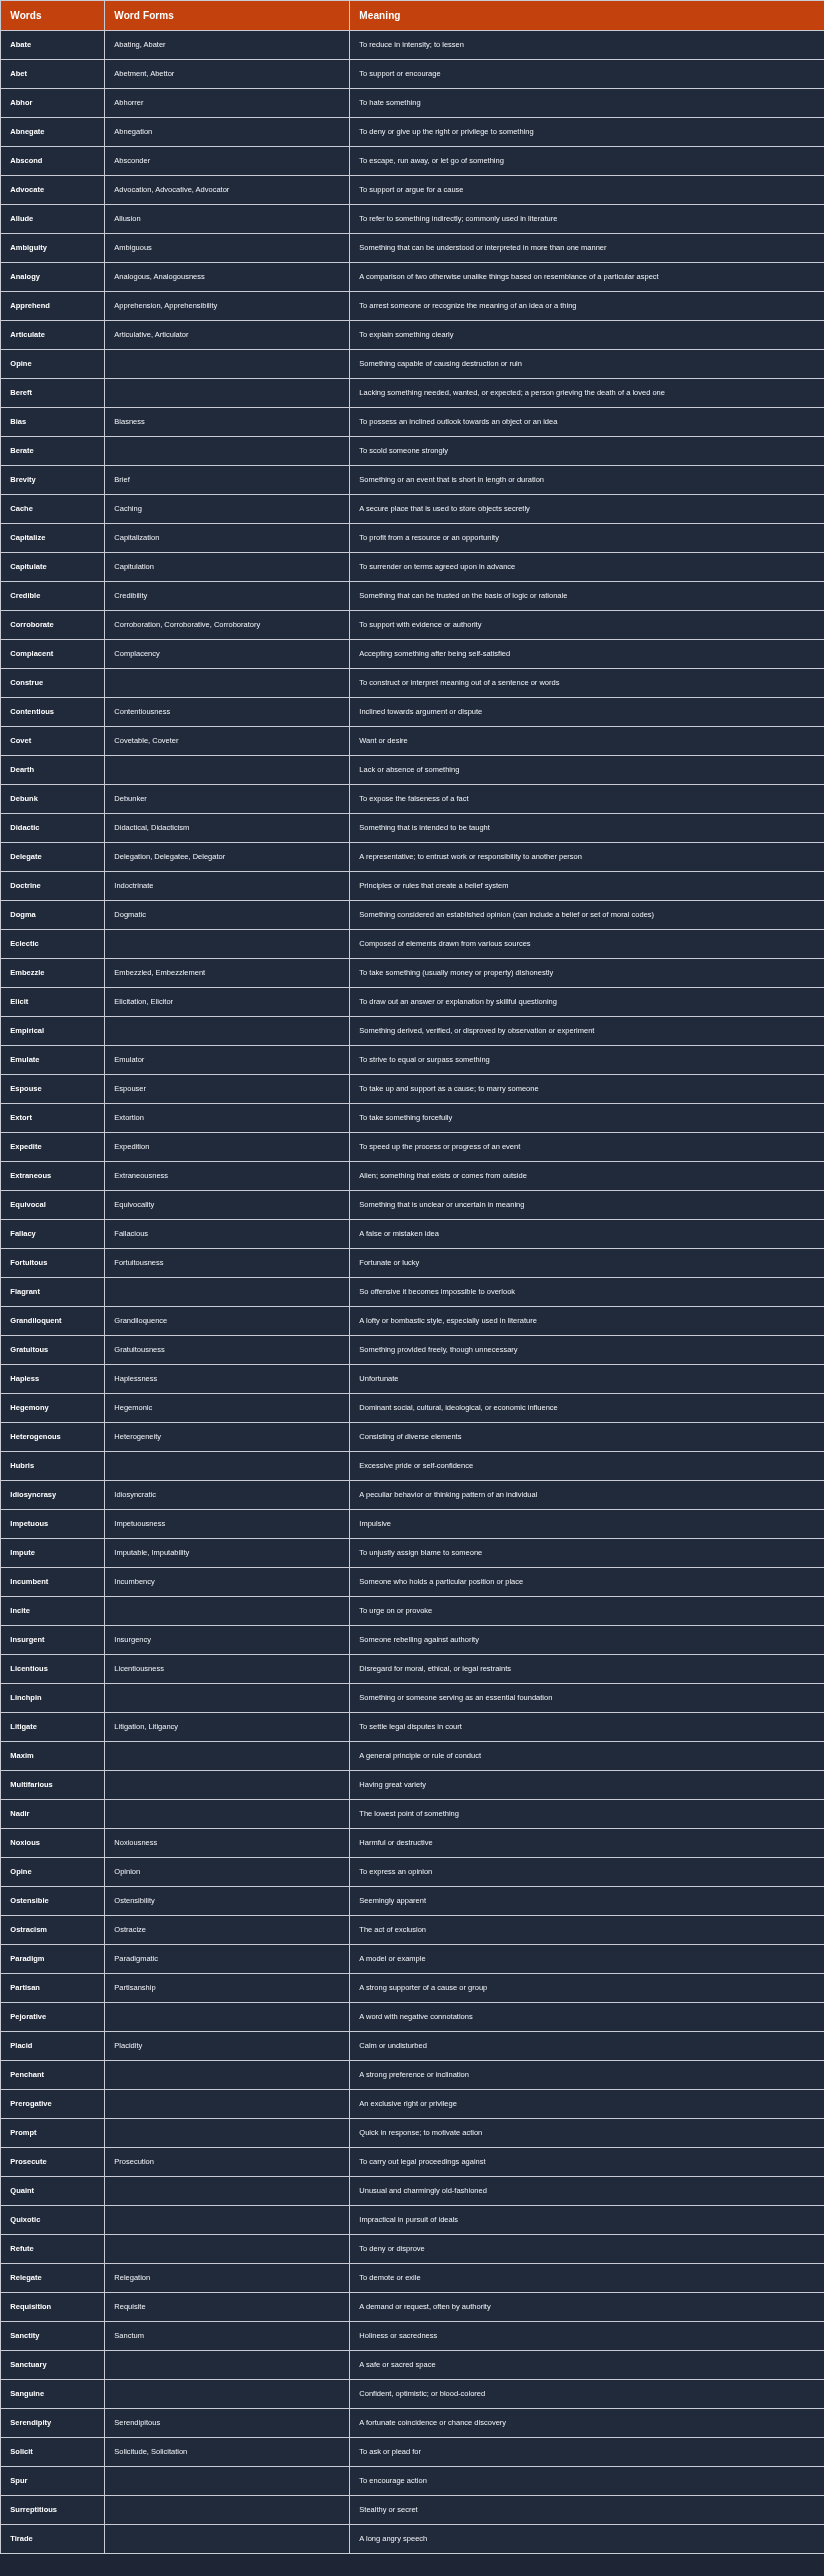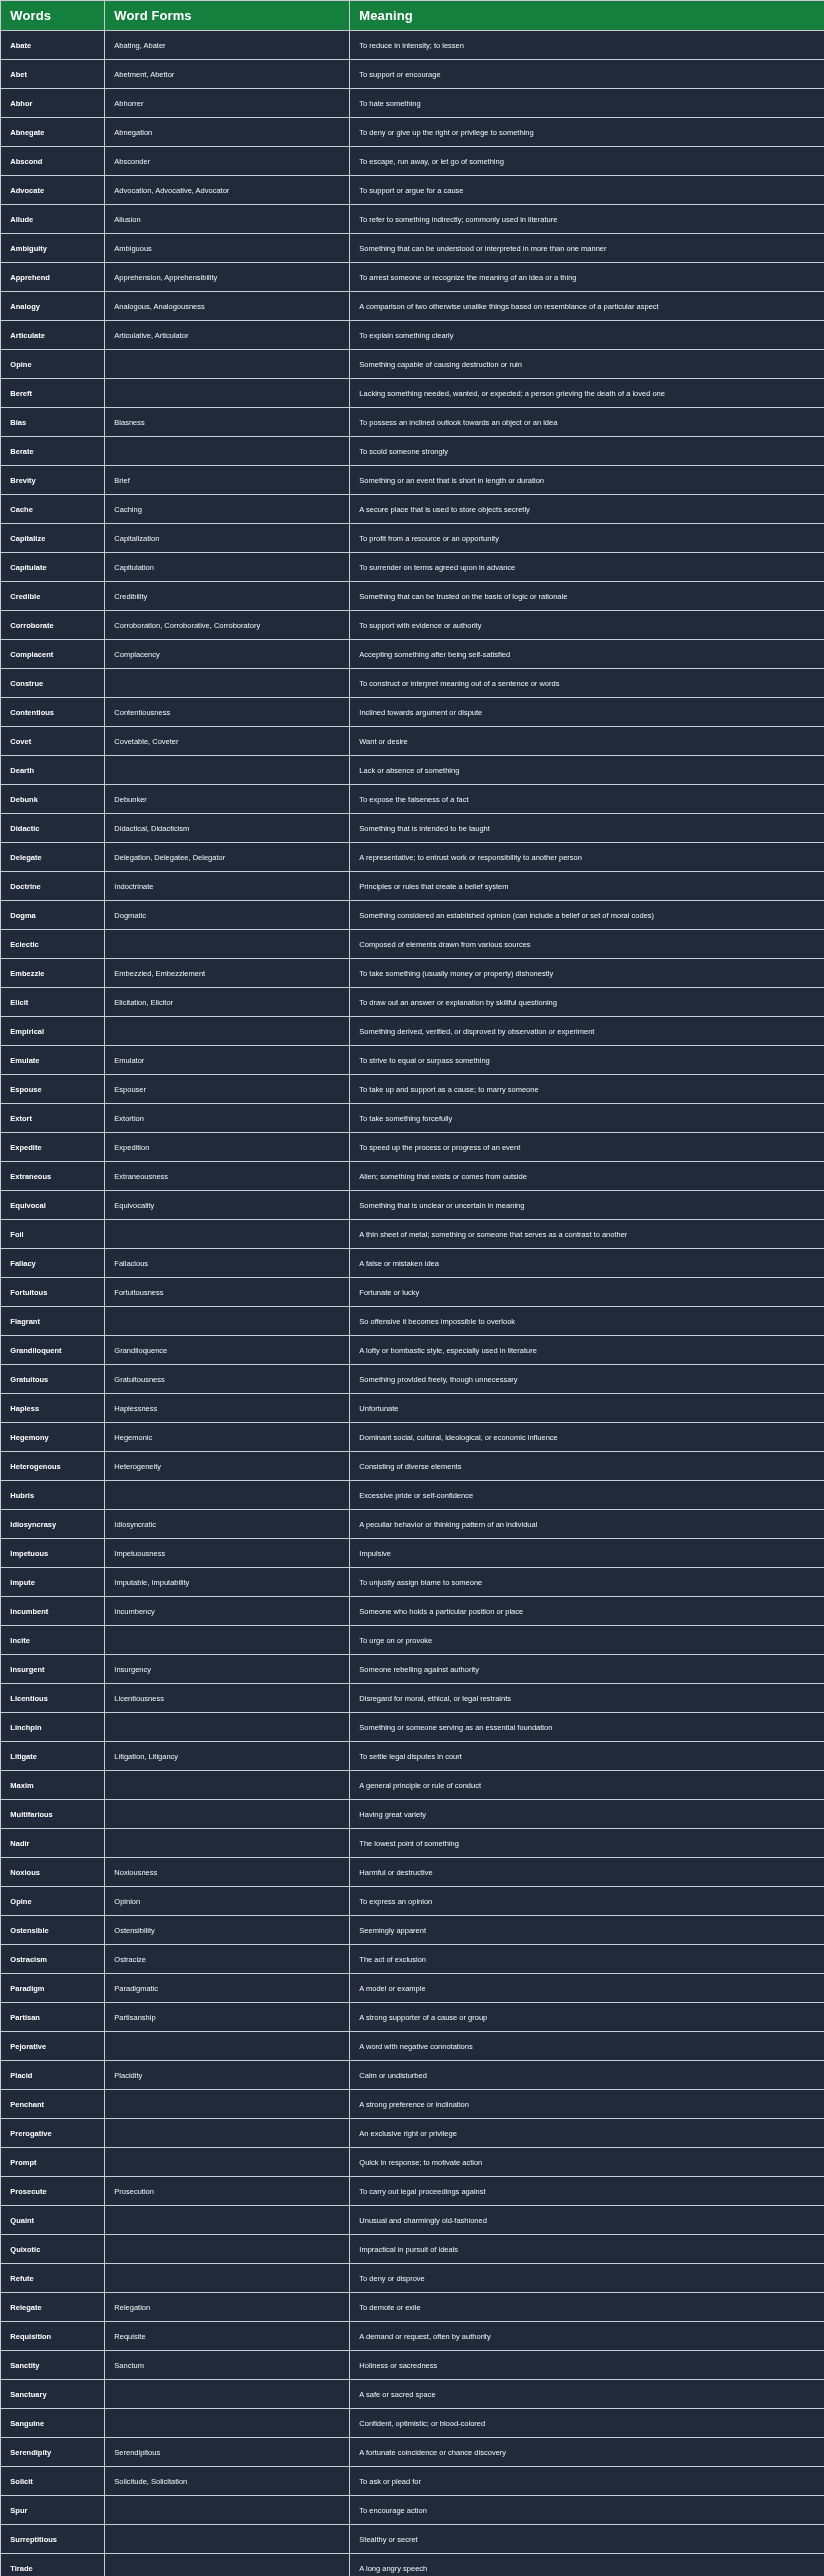--- a/index.html
+++ b/index.html
@@ -24,22 +24,22 @@
   .vocab-table col.col-mean   { width: 475px; }
 
   .vocab-table th,
   .vocab-table td {
     border: 0.5px solid #c9ccd4;
     vertical-align: middle;
     text-align: left;
     background: #212a3b;
   }
   .vocab-table thead th {
-    background: #15803d;
-    font-size: 13px;
+    background: #c2410c;
+    font-size: 10px;
     font-weight: bold;
     color: #ffffff;
     padding: 7.2px 9.3px;
     letter-spacing: 0.1px;
     height: 14.4px;
   }
   .vocab-table tbody td {
     padding: 8.2px 9.3px;
     font-size: 7.5px;
     line-height: 1.55;
@@ -110,30 +110,30 @@
         <td class="cell-word">Allude</td>
         <td class="cell-forms">Allusion</td>
         <td class="cell-meaning">To refer to something indirectly; commonly used in literature</td>
       </tr>
       <tr>
         <td class="cell-word">Ambiguity</td>
         <td class="cell-forms">Ambiguous</td>
         <td class="cell-meaning">Something that can be understood or interpreted in more than one manner</td>
       </tr>
       <tr>
+        <td class="cell-word">Analogy</td>
+        <td class="cell-forms">Analogous, Analogousness</td>
+        <td class="cell-meaning">A comparison of two otherwise unalike things based on resemblance of a particular aspect</td>
+      </tr>
+      <tr>
         <td class="cell-word">Apprehend</td>
         <td class="cell-forms">Apprehension, Apprehensibility</td>
         <td class="cell-meaning">To arrest someone or recognize the meaning of an idea or a thing</td>
       </tr>
       <tr>
-        <td class="cell-word">Analogy</td>
-        <td class="cell-forms">Analogous, Analogousness</td>
-        <td class="cell-meaning">A comparison of two otherwise unalike things based on resemblance of a particular aspect</td>
-      </tr>
-      <tr>
         <td class="cell-word">Articulate</td>
         <td class="cell-forms">Articulative, Articulator</td>
         <td class="cell-meaning">To explain something clearly</td>
       </tr>
       <tr>
         <td class="cell-word">Opine</td>
         <td class="cell-forms"></td>
         <td class="cell-meaning">Something capable of causing destruction or ruin</td>
       </tr>
       <tr>
@@ -273,25 +273,20 @@
       </tr>
       <tr>
         <td class="cell-word">Extraneous</td>
         <td class="cell-forms">Extraneousness</td>
         <td class="cell-meaning">Alien; something that exists or comes from outside</td>
       </tr>
       <tr>
         <td class="cell-word">Equivocal</td>
         <td class="cell-forms">Equivocality</td>
         <td class="cell-meaning">Something that is unclear or uncertain in meaning</td>
-      </tr>
-      <tr>
-        <td class="cell-word">Foil</td>
-        <td class="cell-forms"></td>
-        <td class="cell-meaning">A thin sheet of metal; something or someone that serves as a contrast to another</td>
       </tr>
       <tr>
         <td class="cell-word">Fallacy</td>
         <td class="cell-forms">Fallacious</td>
         <td class="cell-meaning">A false or mistaken idea</td>
       </tr>
       <tr>
         <td class="cell-word">Fortuitous</td>
         <td class="cell-forms">Fortuitousness</td>
         <td class="cell-meaning">Fortunate or lucky</td>

